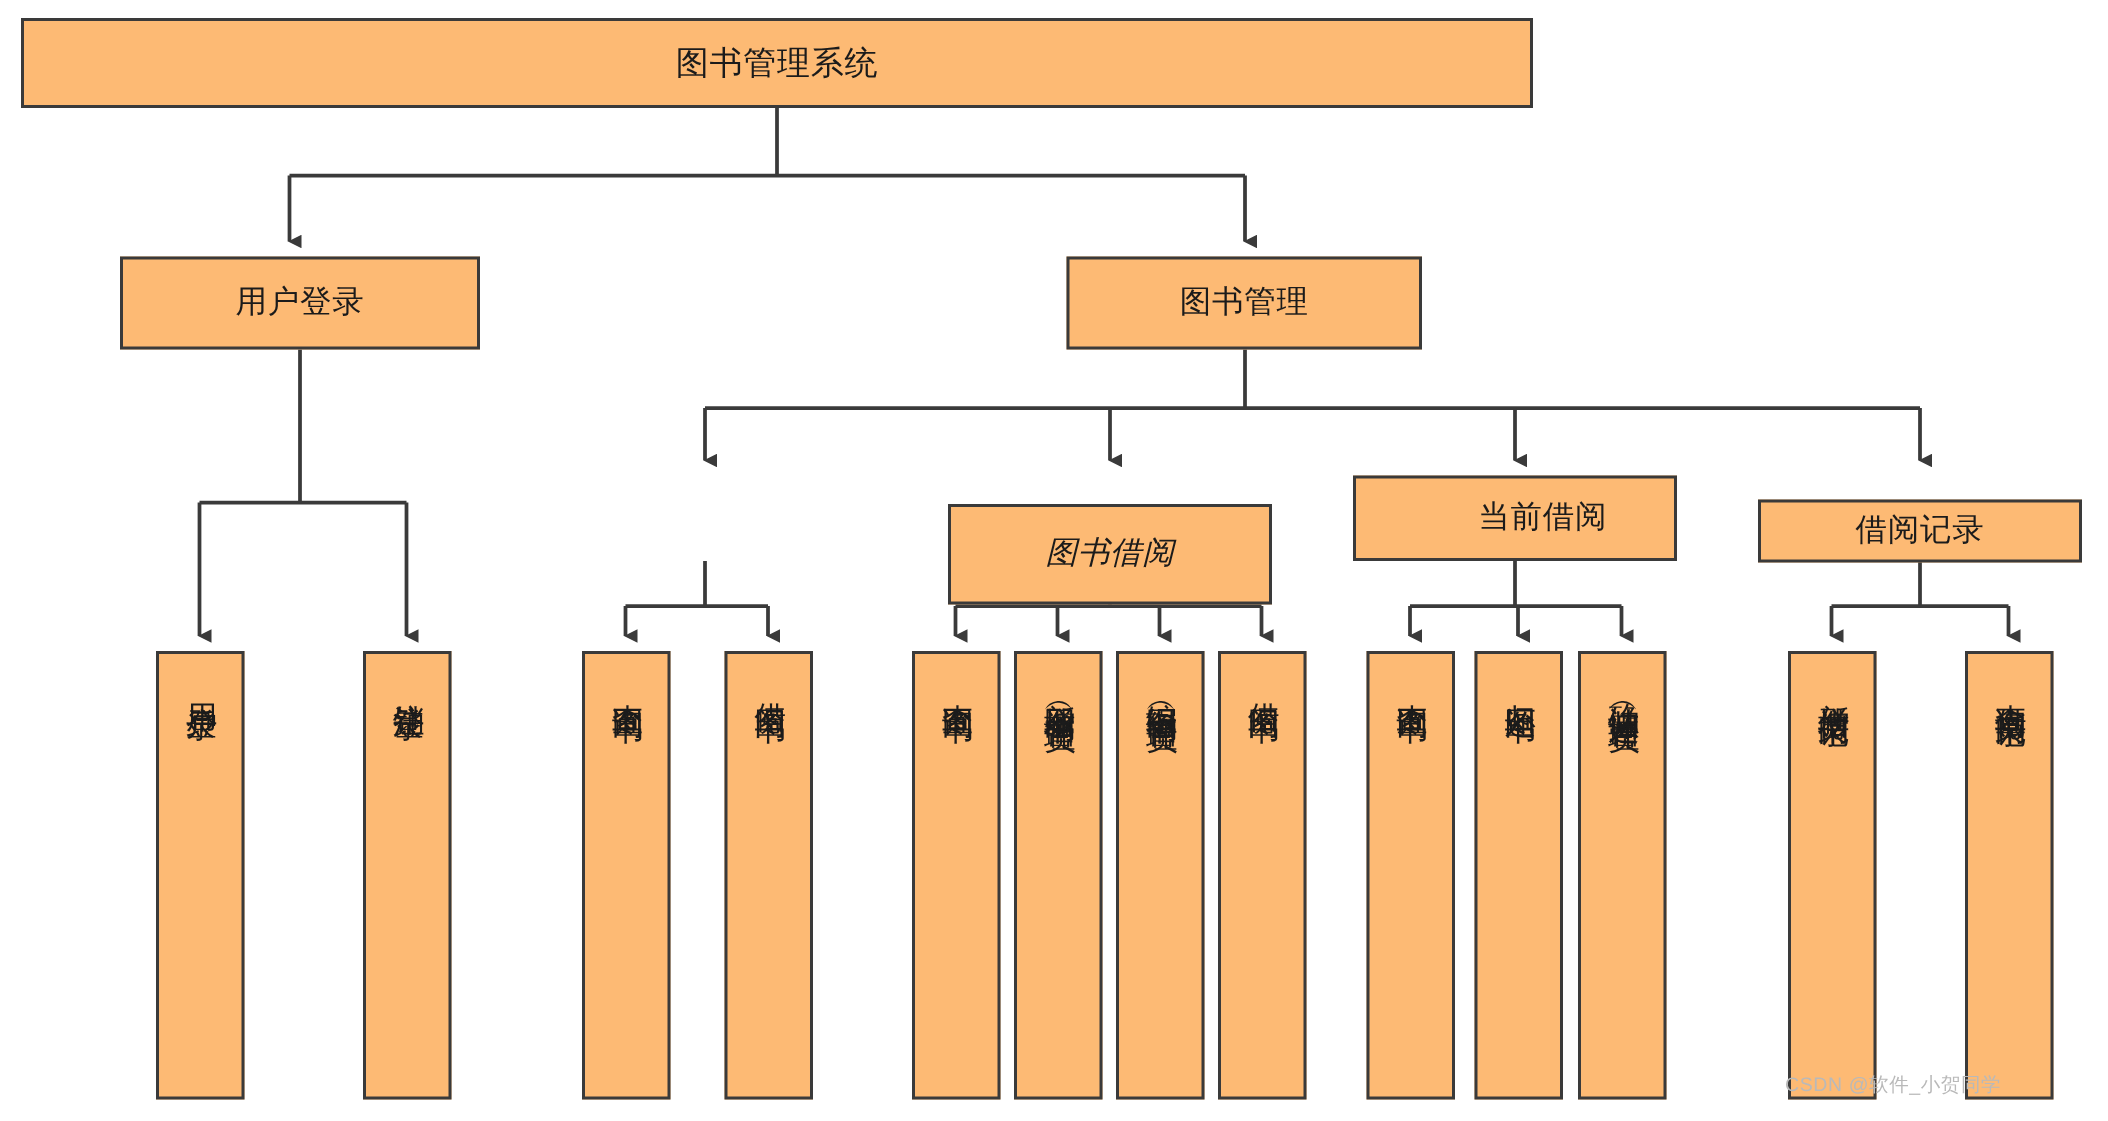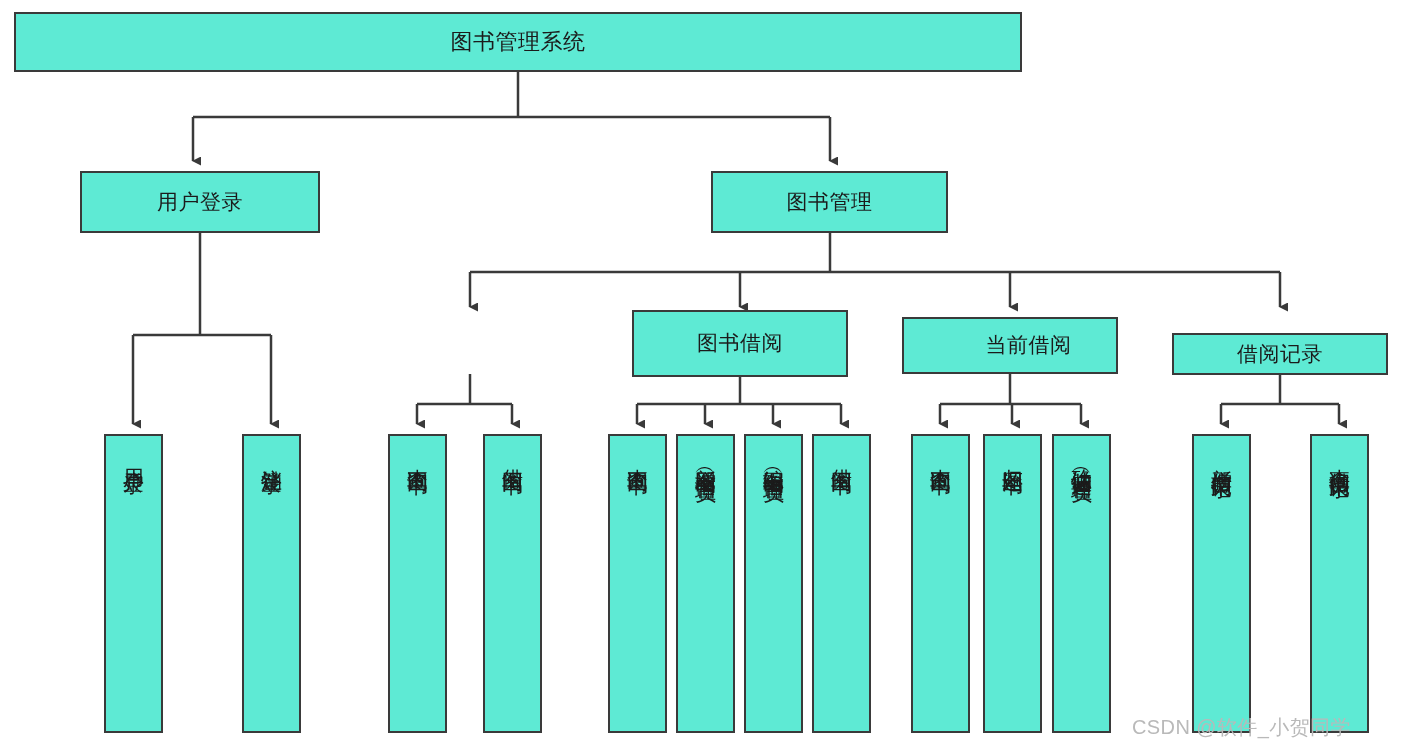--- a/index.html
+++ b/index.html
@@ -23,21 +23,21 @@
     position: absolute;
     left: 0;
     top: 0;
     width: 1405px;
     height: 747px;
   }
   .node {
     position: absolute;
     box-sizing: border-box;
     border: 2px solid #3a3a3a;
-    background: #5eead4;
+    background: #fdba74;
     display: flex;
     align-items: center;
     justify-content: center;
     color: #1b1b1b;
   }
   .node-label {
     display: block;
     text-align: center;
     line-height: 1.18;
   }
@@ -54,23 +54,23 @@
   .node.vert .node-label {
     writing-mode: vertical-rl;
     text-orientation: upright;
     font-size: 21px;
     letter-spacing: 2px;
     line-height: 1.05;
   }
   .node.root .node-label { font-size: 22px; }
   .watermark {
     position: absolute;
-    left: 1132px;
+    left: 1190px;
     top: 714px;
-    font-size: 20px;
+    font-size: 13px;
     color: #b9b9b9;
     white-space: nowrap;
     letter-spacing: 0.4px;
   }
 </style>
 </head>
 <body>
 
 <div id="diagram-root">
 
@@ -131,21 +131,21 @@
 
   <div class="node horiz" style="left:80px; top:171px; width:240px; height:62px;">
     <span class="node-label">用户登录</span>
   </div>
 
   <div class="node horiz" style="left:711px; top:171px; width:237px; height:62px;">
     <span class="node-label">图书管理</span>
   </div>
 
 
-  <div class="node horiz" style="left:632px; top:310px; width:216px; height:67px;">
+  <div class="node horiz" style="left:632px; top:336px; width:216px; height:67px;font-style:italic;">
     <span class="node-label">图书借阅</span>
   </div>
 
   <div class="node horiz" style="left:902px; top:317px; width:216px; height:57px;padding-left:37px;">
     <span class="node-label">当前借阅</span>
   </div>
 
   <div class="node horiz" style="left:1172px; top:317px; width:216px; height:42px;margin-top:16px;">
     <span class="node-label">借阅记录</span>
   </div>

